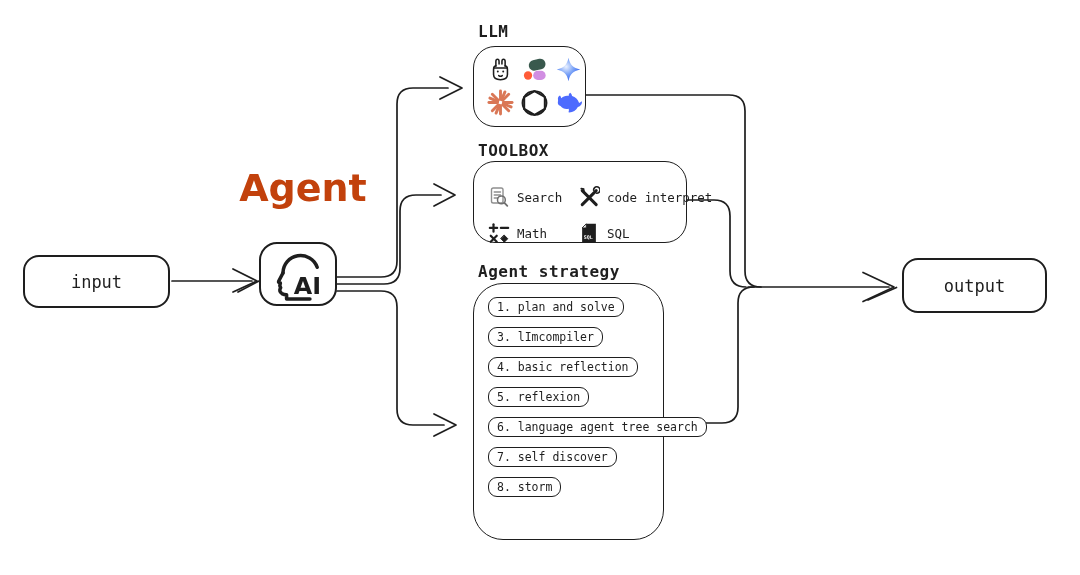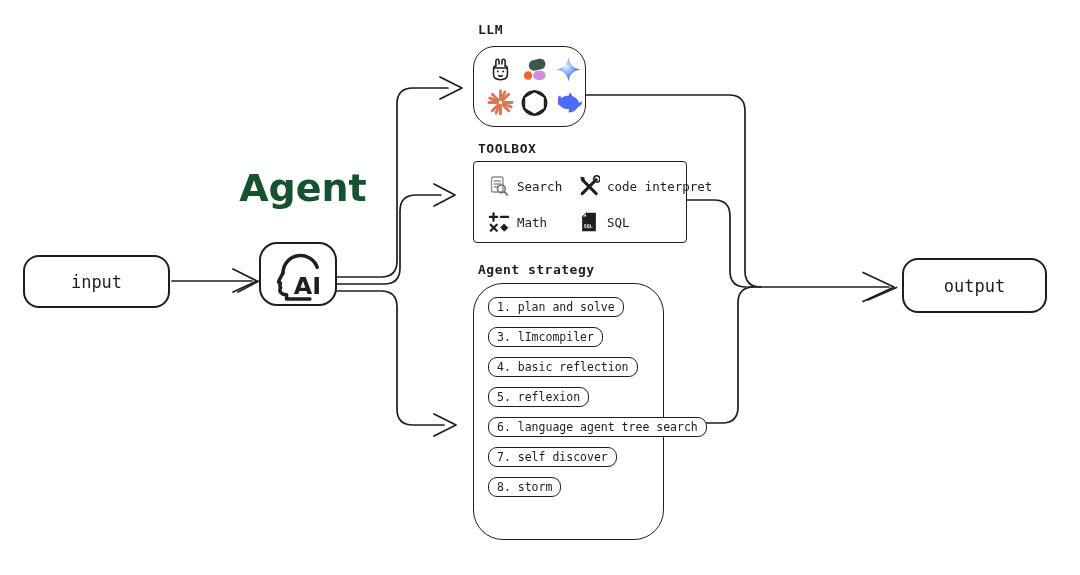--- a/index.html
+++ b/index.html
@@ -9,40 +9,40 @@
     font-family:"DejaVu Sans Mono","Liberation Mono",monospace; color:#1e1e1e;
     overflow:hidden;
   }
   svg.connectors { position:absolute; left:0; top:0; width:1080px; height:575px; }
   .node {
     position:absolute; border:2px solid #1e1e1e; border-radius:16px;
     display:flex; align-items:center; justify-content:center;
     font-size:17px; background:#fff;
   }
   .panel { position:absolute; border:1.8px solid #1e1e1e; background:#fff; }
-  .panel-title { position:absolute; font-size:13px; font-weight:bold; letter-spacing:0.5px; }
+  .panel-title { position:absolute; font-size:16px; font-weight:bold; letter-spacing:0.5px; }
   .agent-title {
     position:absolute; left:238px; top:166px; width:130px; text-align:center;
     font-family:"DejaVu Sans","Liberation Sans",sans-serif;
-    font-size:38px; font-weight:600; color:#14532d;
+    font-size:38px; font-weight:600; color:#c2410c;
   }
   .agent-box {
     position:absolute; left:259px; top:242px; width:78px; height:64px;
     border:2.4px solid #1e1e1e; border-radius:18px; background:#fff;
     display:flex; align-items:center; justify-content:center;
   }
   .llm-box {
     left:473px; top:46px; width:113px; height:81px; border-radius:22px;
     display:grid; grid-template-columns:repeat(3,27px); grid-auto-rows:27px;
     gap:6px 7px; padding:9px 0 0 13px;
   }
   .toolbox-box {
-    left:473px; top:161px; width:214px; height:82px; border-radius:4px;
+    left:473px; top:161px; width:214px; height:82px; border-radius:22px;
     display:grid; grid-template-columns:90px auto; row-gap:14px;
-    padding:13px 8px 0 14px; align-content:start;
+    padding:24px 8px 0 14px; align-content:start;
   }
   .tool { display:flex; align-items:center; gap:7px; font-size:12.5px; white-space:nowrap; }
   .strategy-box {
     left:473px; top:283px; width:191px; height:257px; border-radius:30px;
     display:flex; flex-direction:column; gap:10px; padding:13px 0 0 14px;
   }
   .pill {
     display:inline-flex; align-items:center; width:max-content; height:20px;
     border:1.5px solid #1e1e1e; border-radius:9px; padding:0 8px;
     font-size:11.5px; background:#fff; white-space:nowrap;

